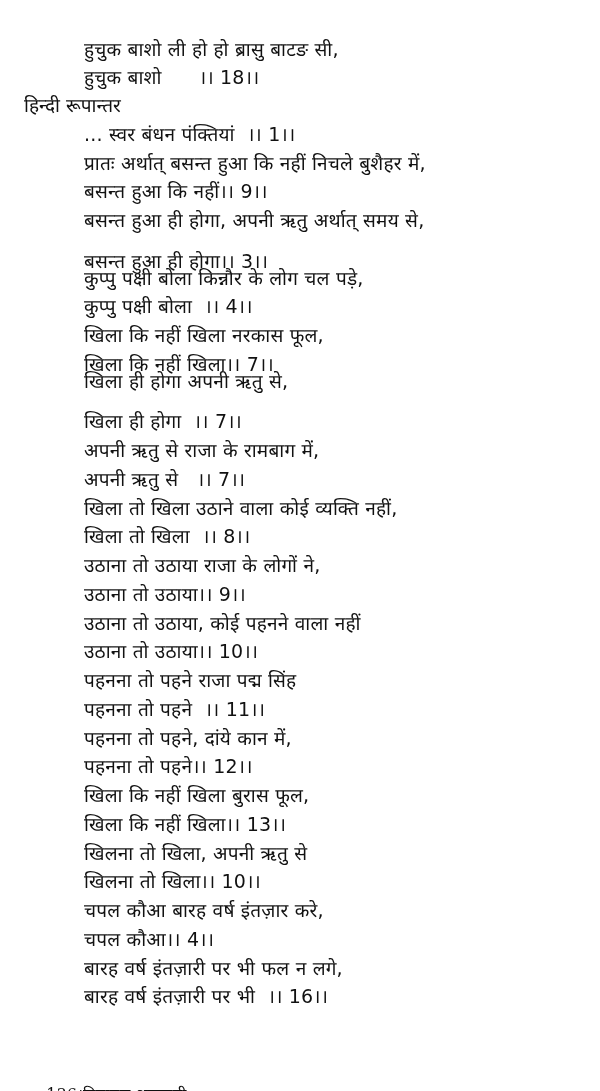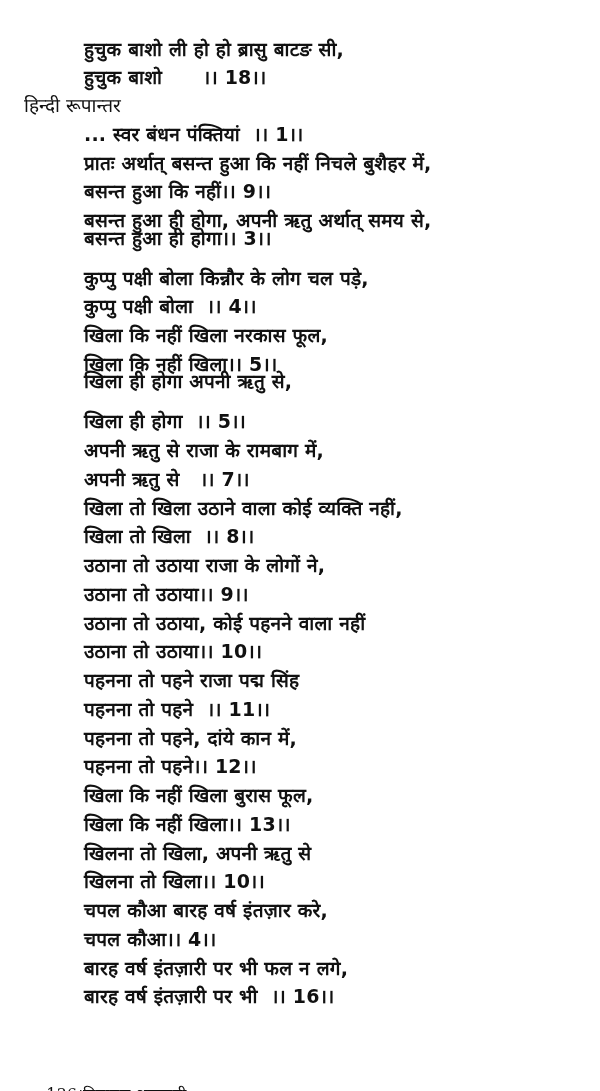--- a/index.html
+++ b/index.html
@@ -2,21 +2,21 @@
 <html><head>
   <meta charset="utf-8">
   <style>
     html, body { margin: 0; padding: 0; }
     body {
       width: 600px; height: 1091px; background: #ffffff; position: relative; overflow: hidden;
       font-family: "DejaVu Sans", sans-serif; color: #111111;
     }
     .line {
       position: absolute; left: 84px; white-space: pre; font-size: 19px; line-height: 26px;
-      font-weight: bold; letter-spacing: 0.2px;
+      font-weight: normal; letter-spacing: 0.2px;
     }
     .heading {
       position: absolute; left: 24px; white-space: pre; font-size: 19px; line-height: 26px;
       font-weight: normal;
     }
     .footer {
       position: absolute; left: 26px; top: 1062px; white-space: pre; font-size: 16px; line-height: 22px;
       font-family: "DejaVu Serif", serif; font-weight: normal;
     }
   </style>
@@ -27,27 +27,27 @@
   <div class="line" style="top:36px">हुचुक बाशो ली हो हो ब्रासु बाटङ सी,</div>
   <div class="line" style="top:64px">हुचुक बाशो      ।। 18।।</div>
 
   <div class="heading" style="top:92px">हिन्दी रूपान्तर</div>
 
   <div>
     <div class="line" style="top:121px">... स्वर बंधन पंक्तियां  ।। 1।।</div>
     <div class="line" style="top:150px">प्रातः अर्थात् बसन्त हुआ कि नहीं निचले बुशैहर में,</div>
     <div class="line" style="top:178px">बसन्त हुआ कि नहीं।। 9।।</div>
     <div class="line" style="top:207px">बसन्त हुआ ही होगा, अपनी ऋतु अर्थात् समय से,</div>
-    <div class="line" style="top:225px">बसन्त हुआ ही होगा।। 3।।</div>
+    <div class="line" style="top:248px">बसन्त हुआ ही होगा।। 3।।</div>
     <div class="line" style="top:265px">कुप्पु पक्षी बोला किन्नौर के लोग चल पड़े,</div>
     <div class="line" style="top:293px">कुप्पु पक्षी बोला  ।। 4।।</div>
     <div class="line" style="top:322px">खिला कि नहीं खिला नरकास फूल,</div>
-    <div class="line" style="top:351px">खिला कि नहीं खिला।। 5।।</div>
+    <div class="line" style="top:351px">खिला कि नहीं खिला।। 7।।</div>
     <div class="line" style="top:368px">खिला ही होगा अपनी ऋतु से,</div>
-    <div class="line" style="top:408px">खिला ही होगा  ।। 5।।</div>
+    <div class="line" style="top:408px">खिला ही होगा  ।। 7।।</div>
     <div class="line" style="top:437px">अपनी ऋतु से राजा के रामबाग में,</div>
     <div class="line" style="top:466px">अपनी ऋतु से   ।। 7।।</div>
     <div class="line" style="top:495px">खिला तो खिला उठाने वाला कोई व्यक्ति नहीं,</div>
     <div class="line" style="top:523px">खिला तो खिला  ।। 8।।</div>
     <div class="line" style="top:552px">उठाना तो उठाया राजा के लोगों ने,</div>
     <div class="line" style="top:581px">उठाना तो उठाया।। 9।।</div>
     <div class="line" style="top:610px">उठाना तो उठाया, कोई पहनने वाला नहीं</div>
     <div class="line" style="top:638px">उठाना तो उठाया।। 10।।</div>
     <div class="line" style="top:667px">पहनना तो पहने राजा पद्म सिंह</div>
     <div class="line" style="top:696px">पहनना तो पहने  ।। 11।।</div>

